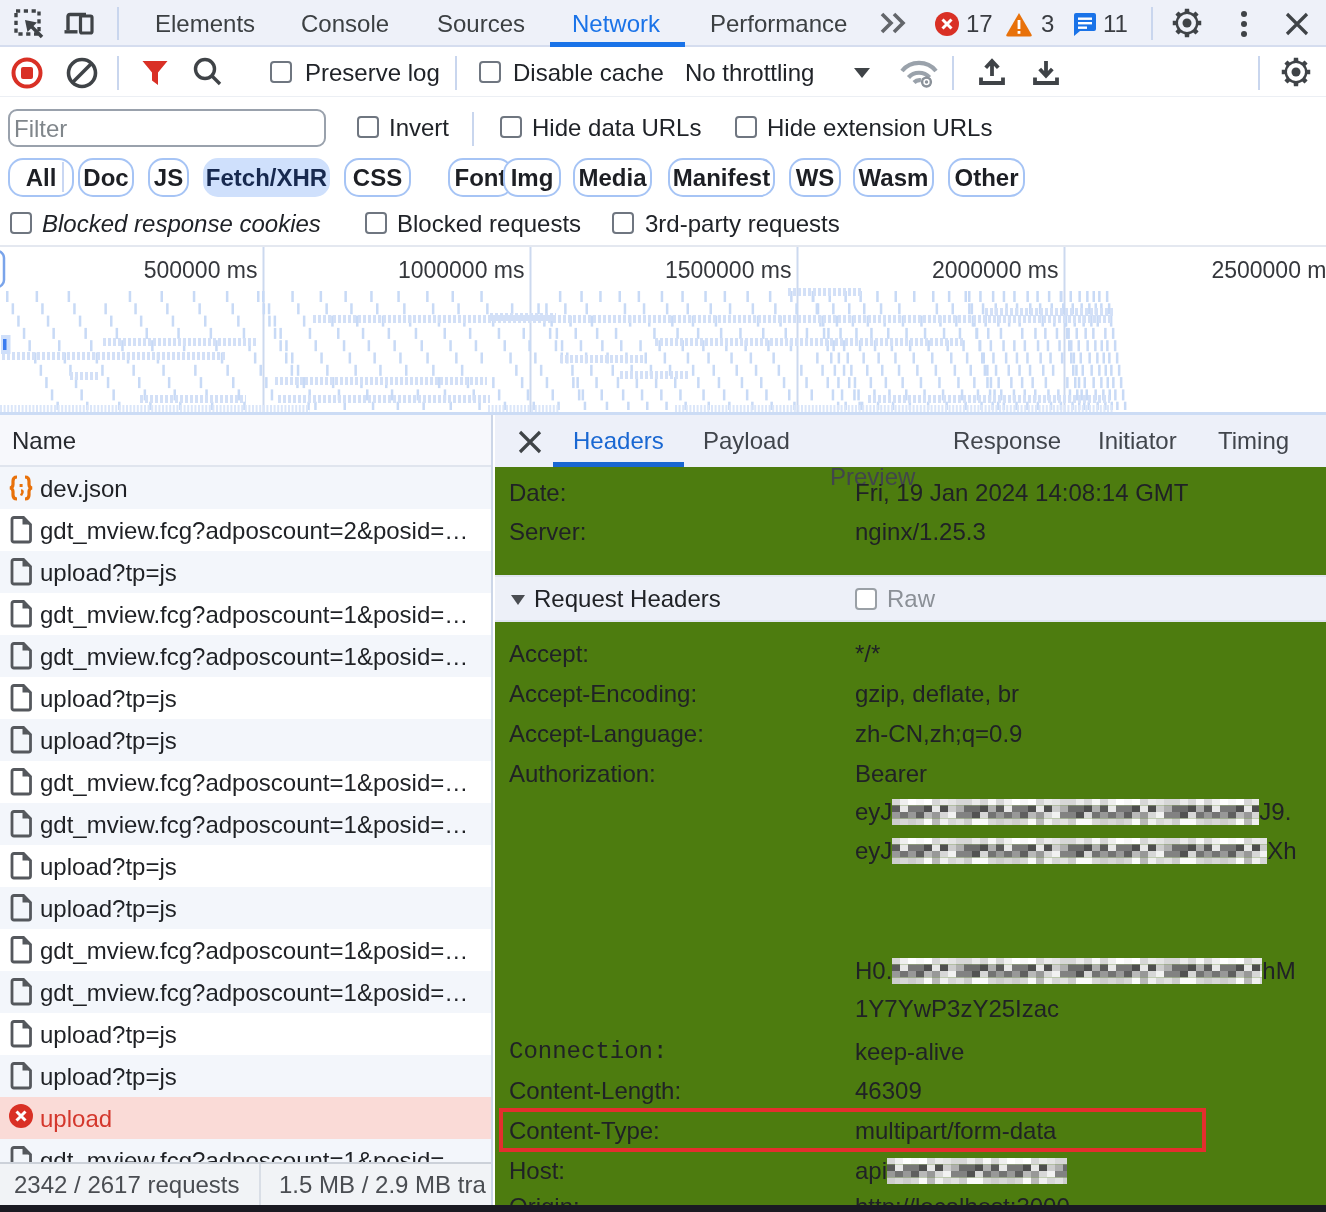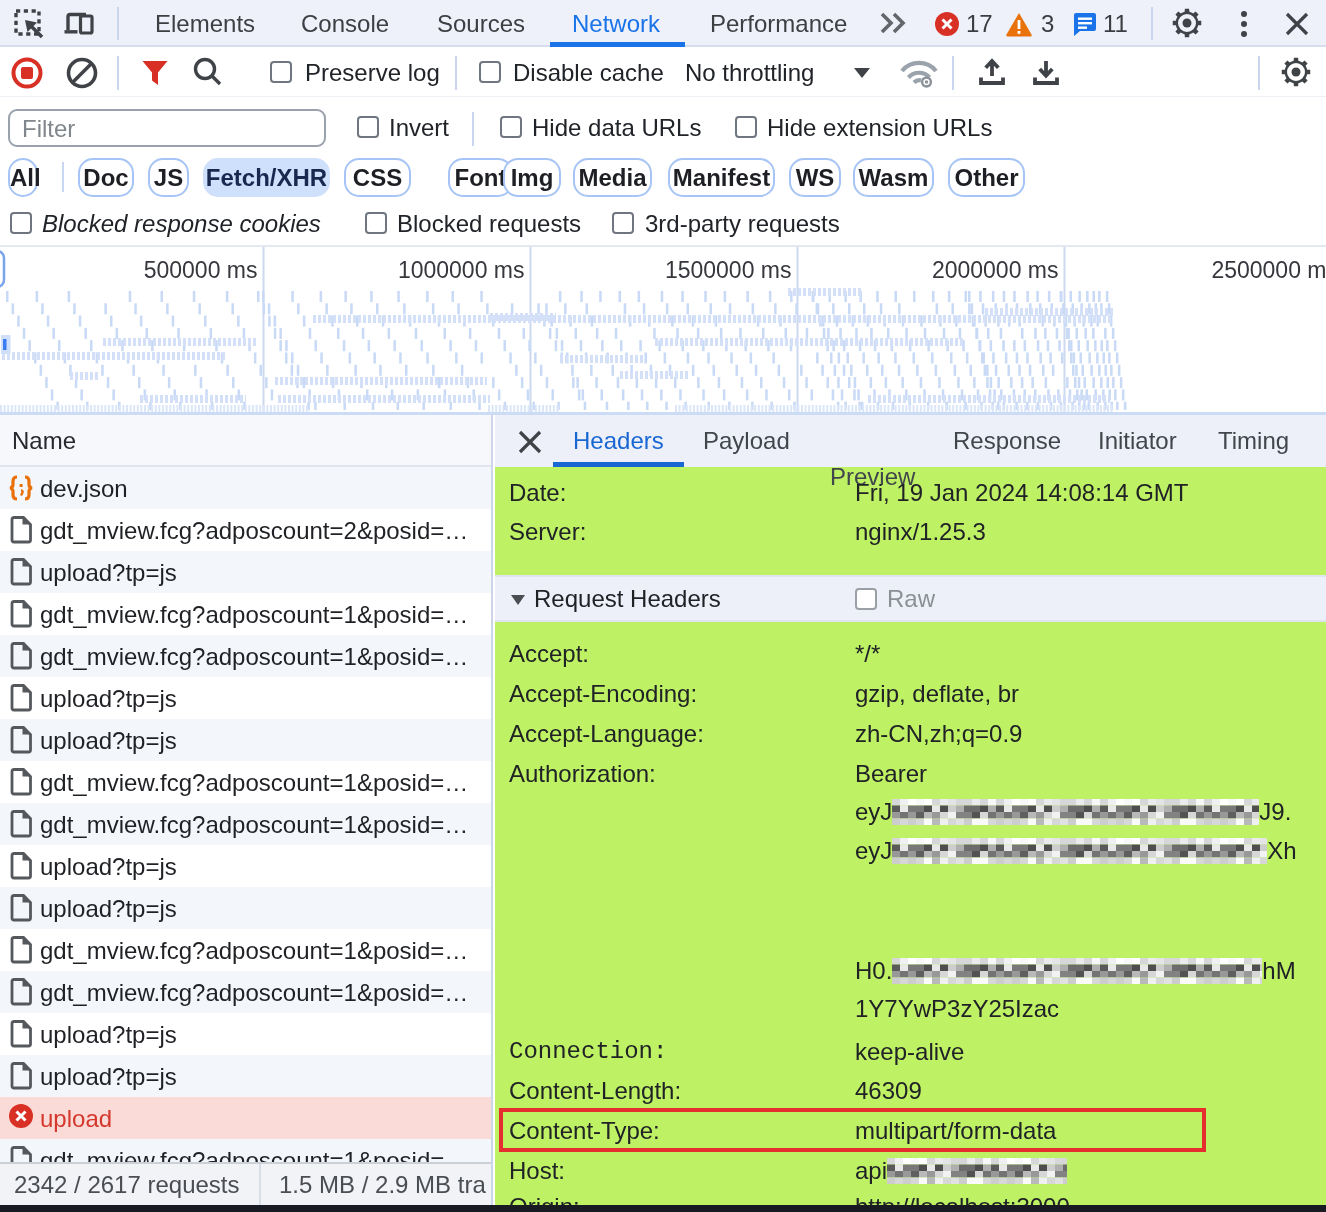--- a/index.html
+++ b/index.html
@@ -105,30 +105,30 @@
         <path d="M4 20.5 v5.5 h22 v-5.5" fill="none" stroke="#3f4347" stroke-width="3.8"></path>
       </svg></div>
     <div style="position:absolute;left:1258px;top:8px;width:2px;height:34px;background:#c9d6ee"></div>
     <div style="position:absolute;left:1281px;top:9px;line-height:0"><svg width="30" height="30" viewBox="0 0 30 30">
         <path d="M12.63 3.85 L12.87 0.76 L17.13 0.76 L17.37 3.85 L18.71 4.22 L20.00 4.75 L21.21 5.44 L21.21 5.44 L23.57 3.42 L26.58 6.43 L24.56 8.79 L25.25 10.00 L25.78 11.29 L26.15 12.63 L26.15 12.63 L29.24 12.87 L29.24 17.13 L26.15 17.37 L25.78 18.71 L25.25 20.00 L24.56 21.21 L24.56 21.21 L26.58 23.57 L23.57 26.58 L21.21 24.56 L20.00 25.25 L18.71 25.78 L17.37 26.15 L17.37 26.15 L17.13 29.24 L12.87 29.24 L12.63 26.15 L11.29 25.78 L10.00 25.25 L8.79 24.56 L8.79 24.56 L6.43 26.58 L3.42 23.57 L5.44 21.21 L4.75 20.00 L4.22 18.71 L3.85 17.37 L3.85 17.37 L0.76 17.13 L0.76 12.87 L3.85 12.63 L4.22 11.29 L4.75 10.00 L5.44 8.79 L5.44 8.79 L3.42 6.43 L6.43 3.42 L8.79 5.44 L10.00 4.75 L11.29 4.22 L12.63 3.85 Z M 24.0 15 A 9.0 9.0 0 1 0 6.0 15 A 9.0 9.0 0 1 0 24.0 15 Z" fill="#3f4347" fill-rule="evenodd"></path>
         <circle cx="15" cy="15" r="4.5" fill="#3f4347"></circle>
       </svg></div>
   </div>
 <div class="abs" style="left:0;top:97px;width:1326px;height:150px;background:#fff;border-bottom:2px solid #e4e8f0">
     <div class="abs" style="left:8px;top:12px;width:318px;height:38px;border:2px solid #99a1ac;border-radius:9px;background:#fff">
-      <div style="margin:4px 0 0 12px;font-size:24px;color:#80868b">Filter</div>
+      <div style="margin:4px 0 0 4px;font-size:24px;color:#80868b">Filter</div>
     </div>
     <div style="position:absolute;left:357px;top:19px;width:22px;height:22px;border:2.6px solid #6f7680;border-radius:4px;background:#fff;"></div>
     <div style="position:absolute;left:389px;top:17px;font-size:24px;color:#202328;white-space:pre;">Invert</div>
     <div style="position:absolute;left:472px;top:15px;width:2px;height:34px;background:#c9d6ee"></div>
     <div style="position:absolute;left:500px;top:19px;width:22px;height:22px;border:2.6px solid #6f7680;border-radius:4px;background:#fff;"></div>
     <div style="position:absolute;left:532px;top:17px;font-size:24px;color:#202328;white-space:pre;">Hide data URLs</div>
     <div style="position:absolute;left:735px;top:19px;width:22px;height:22px;border:2.6px solid #6f7680;border-radius:4px;background:#fff;"></div>
     <div style="position:absolute;left:767px;top:17px;font-size:24px;color:#202328;white-space:pre;">Hide extension URLs</div>
-    <div class="chip" style="left:8px;width:30px;top:61px">All</div>
+    <div class="chip" style="left:8px;width:66px;top:61px">All</div>
     <div class="chip" style="left:78px;width:56px;top:61px">Doc</div>
     <div class="chip" style="left:148px;width:41px;top:61px">JS</div>
     <div class="chip chipsel" style="left:203px;width:127px;top:61px">Fetch/XHR</div>
     <div class="chip" style="left:344px;width:67px;top:61px">CSS</div>
     <div class="chip" style="left:448px;width:65px;top:61px">Font</div>
     <div class="chip" style="left:503px;width:58px;top:61px">Img</div>
     <div class="chip" style="left:573px;width:79px;top:61px">Media</div>
     <div class="chip" style="left:668px;width:107px;top:61px">Manifest</div>
     <div class="chip" style="left:789px;width:52px;top:61px">WS</div>
     <div class="chip" style="left:853px;width:81px;top:61px">Wasm</div>
@@ -869,21 +869,21 @@
           <path d="M14.5 2.5 v7 h7 z" fill="#55585d"></path>
         </svg></div>
       <div style="position:absolute;left:40px;top:8px;font-size:24px;color:#1f2125;white-space:pre;overflow:hidden;width:444px">gdt_mview.fcg?adposcount=1&amp;posid=…</div>
     </div>
     <div class="abs" style="left:0;top:747px;width:491px;height:43px;background:#f1f3f6;border-top:2px solid #ccd1d9">
       <div style="position:absolute;left:14px;top:7px;font-size:24px;color:#4a4d52;white-space:pre;">2342 / 2617 requests</div>
       <div style="position:absolute;left:259px;top:0px;width:2px;height:43px;background:#d9dee6"></div>
       <div style="position:absolute;left:279px;top:7px;font-size:24px;color:#4a4d52;white-space:pre;width:207px;overflow:hidden">1.5 MB / 2.9 MB transferred</div>
     </div>
   </div>
-<div class="abs" style="left:495px;top:415px;width:831px;height:790px;background:#bef264;overflow:hidden">
+<div class="abs" style="left:495px;top:415px;width:831px;height:790px;background:#4d7c0f;overflow:hidden">
     <div class="abs" style="left:0;top:0;width:831px;height:52px;background:#edf0f9">
       <div style="position:absolute;left:22px;top:14px;line-height:0"><svg width="26" height="26" style="" viewBox="0 0 26 26">
           <path d="M3 3 L23 23 M23 3 L3 23" stroke="#3f4347" stroke-width="3.2"></path>
         </svg></div>
       <div style="position:absolute;left:78px;top:12px;font-size:24px;color:#1967d2;white-space:pre;">Headers</div>
       <div style="position:absolute;left:208px;top:12px;font-size:24px;color:#41454c;white-space:pre;">Payload</div>
       <div style="position:absolute;left:335px;top:12px;font-size:24px;color:#41454c;white-space:pre;margin-top:36px;">Preview</div>
       <div style="position:absolute;left:458px;top:12px;font-size:24px;color:#41454c;white-space:pre;">Response</div>
       <div style="position:absolute;left:603px;top:12px;font-size:24px;color:#41454c;white-space:pre;">Initiator</div>
       <div style="position:absolute;left:723px;top:12px;font-size:24px;color:#41454c;white-space:pre;">Timing</div>

